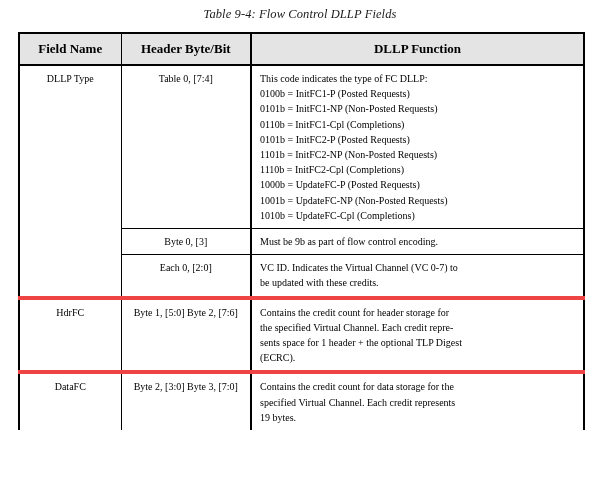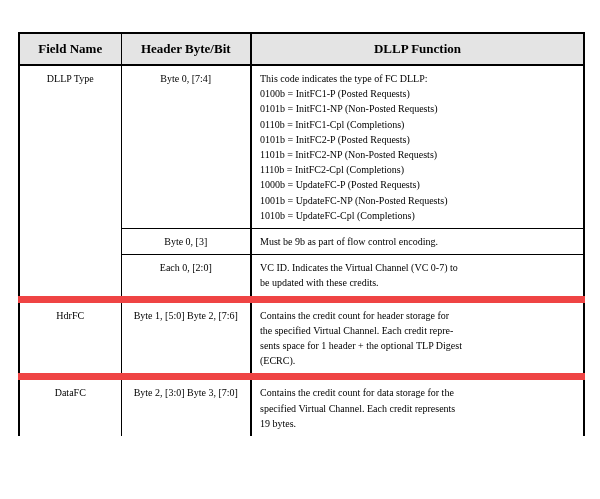--- a/index.html
+++ b/index.html
@@ -103,53 +103,54 @@
   }
 
   
   thead th.col-func,
   tbody td.cell-func {
     border-left: 2px solid #000;
   }
 
   
   tr.sub-sep > td { border-top: 1px solid #000; }
-  tr.major-sep > td { border-top: 7px solid #ef4444; margin-top: 12px; }
+  tr.major-sep > td { border-top: 4px solid #ef4444; margin-top: 12px; }
 
   
   .lines { white-space: pre-line; }
 
   
   td.rowspan-field { vertical-align: top; }
 </style>
 </head>
 <body>
 
 <div class="page">
 
+  <div class="table-caption">Table 9-4: Flow Control DLLP Fields</div>
 
   <div class="table-wrap">
     <table class="fc-table">
       <colgroup>
         <col class="c-field">
         <col class="c-byte">
         <col class="c-func">
       </colgroup>
       <thead>
         <tr>
           <th class="col-field">Field Name</th>
           <th class="col-byte">Header Byte/Bit</th>
           <th class="col-func last">DLLP Function</th>
         </tr>
       </thead>
       <tbody>
 
         <tr>
           <td class="cell-field rowspan-field" rowspan="3">DLLP Type</td>
-          <td class="cell-byte lines">Byte 0, [7:4]</td>
+          <td class="cell-byte lines">Table 0, [7:4]</td>
           <td class="cell-func last lines">This code indicates the type of FC DLLP:
 0100b = InitFC1-P (Posted Requests)
 0101b = InitFC1-NP (Non-Posted Requests)
 0110b = InitFC1-Cpl (Completions)
 0101b = InitFC2-P (Posted Requests)
 1101b = InitFC2-NP (Non-Posted Requests)
 1110b = InitFC2-Cpl (Completions)
 1000b = UpdateFC-P (Posted Requests)
 1001b = UpdateFC-NP (Non-Posted Requests)
 1010b = UpdateFC-Cpl (Completions)</td>

